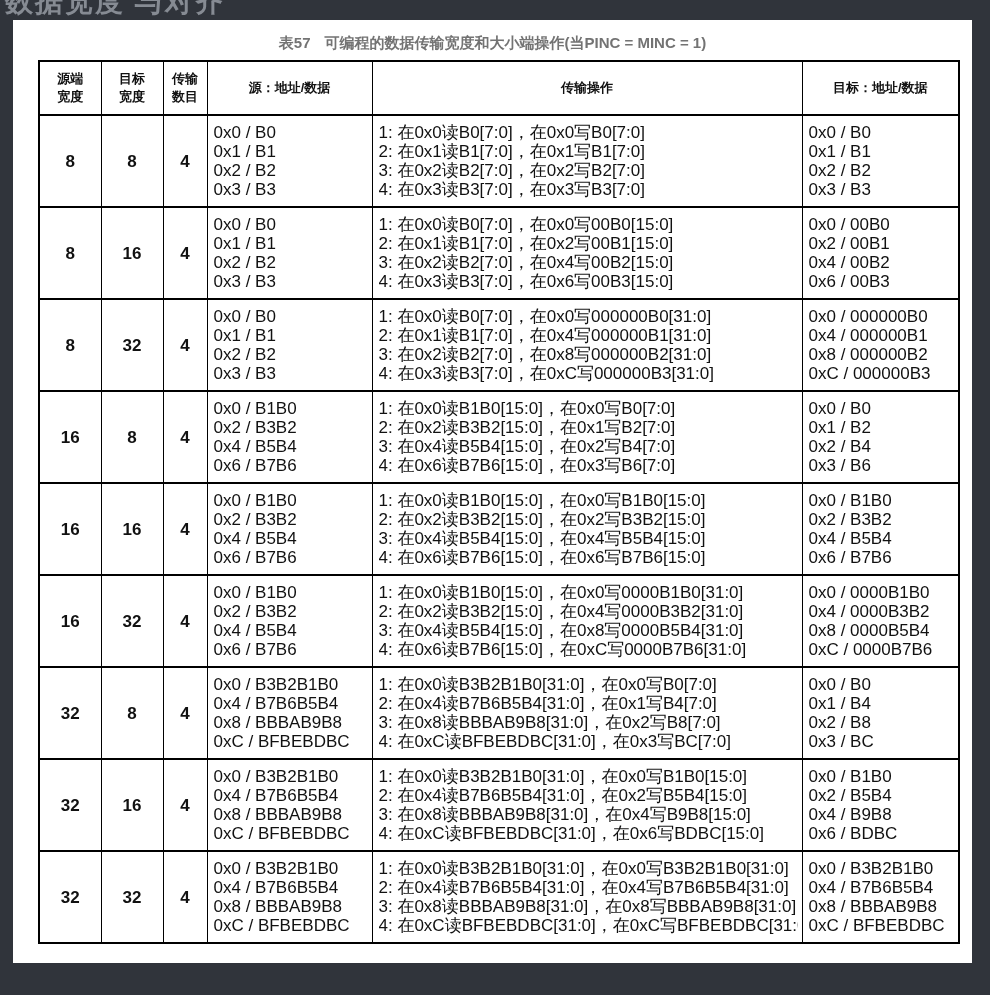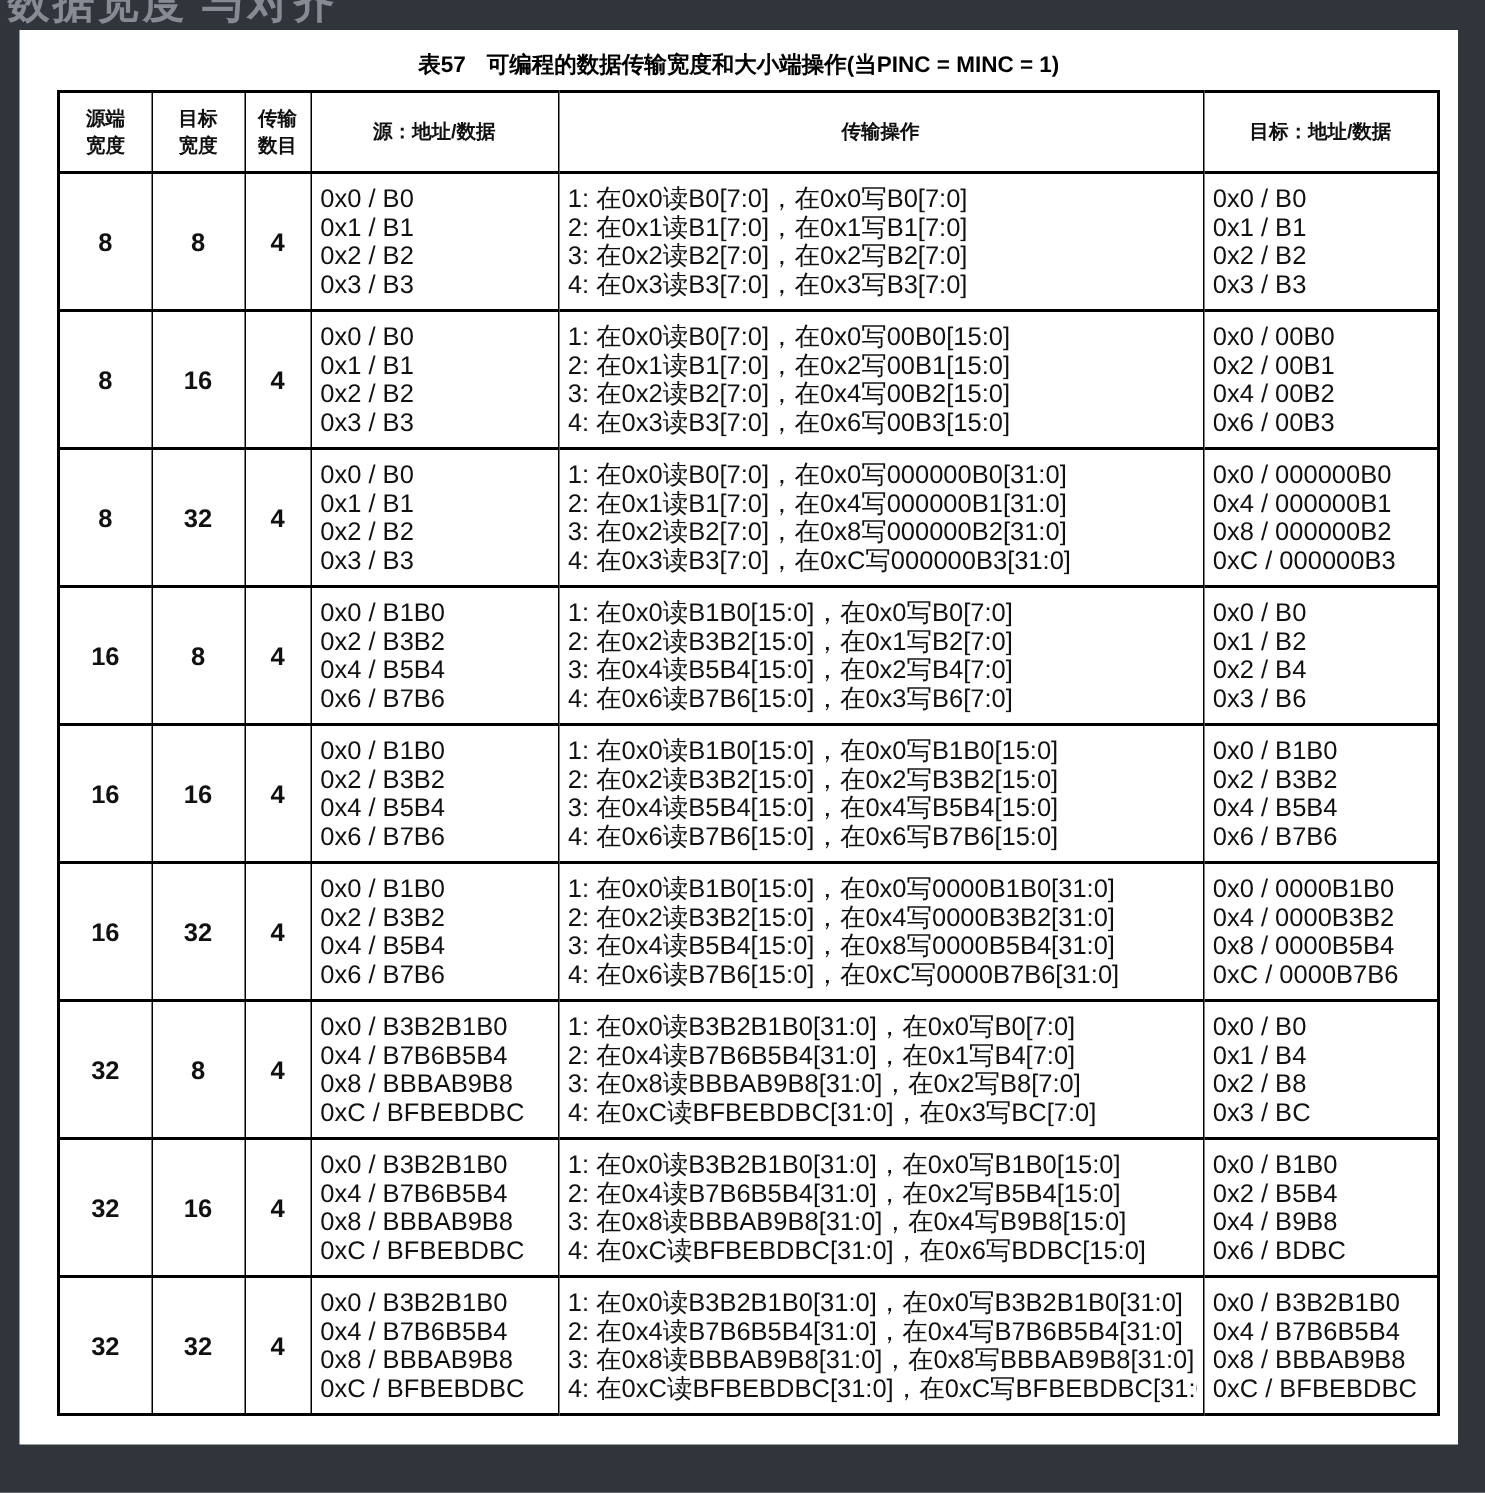--- a/index.html
+++ b/index.html
@@ -27,21 +27,21 @@
     left:13px;top:20px;
     width:959px;height:943px;
     background:#ffffff;
     box-sizing:border-box;
   }
   .table-title{
     margin:14px 0 7px 0;
     text-align:center;
     font-size:15px;
     font-weight:bold;
-    color:#000000;
+    color:#737373;
   }
   .table-title .gap{display:inline-block;width:14px;}
   table.dma{
     border-collapse:collapse;
     table-layout:fixed;
     width:920px;
     margin-left:25px;
     background:#ffffff;
   }
   table.dma,table.dma th,table.dma td{

